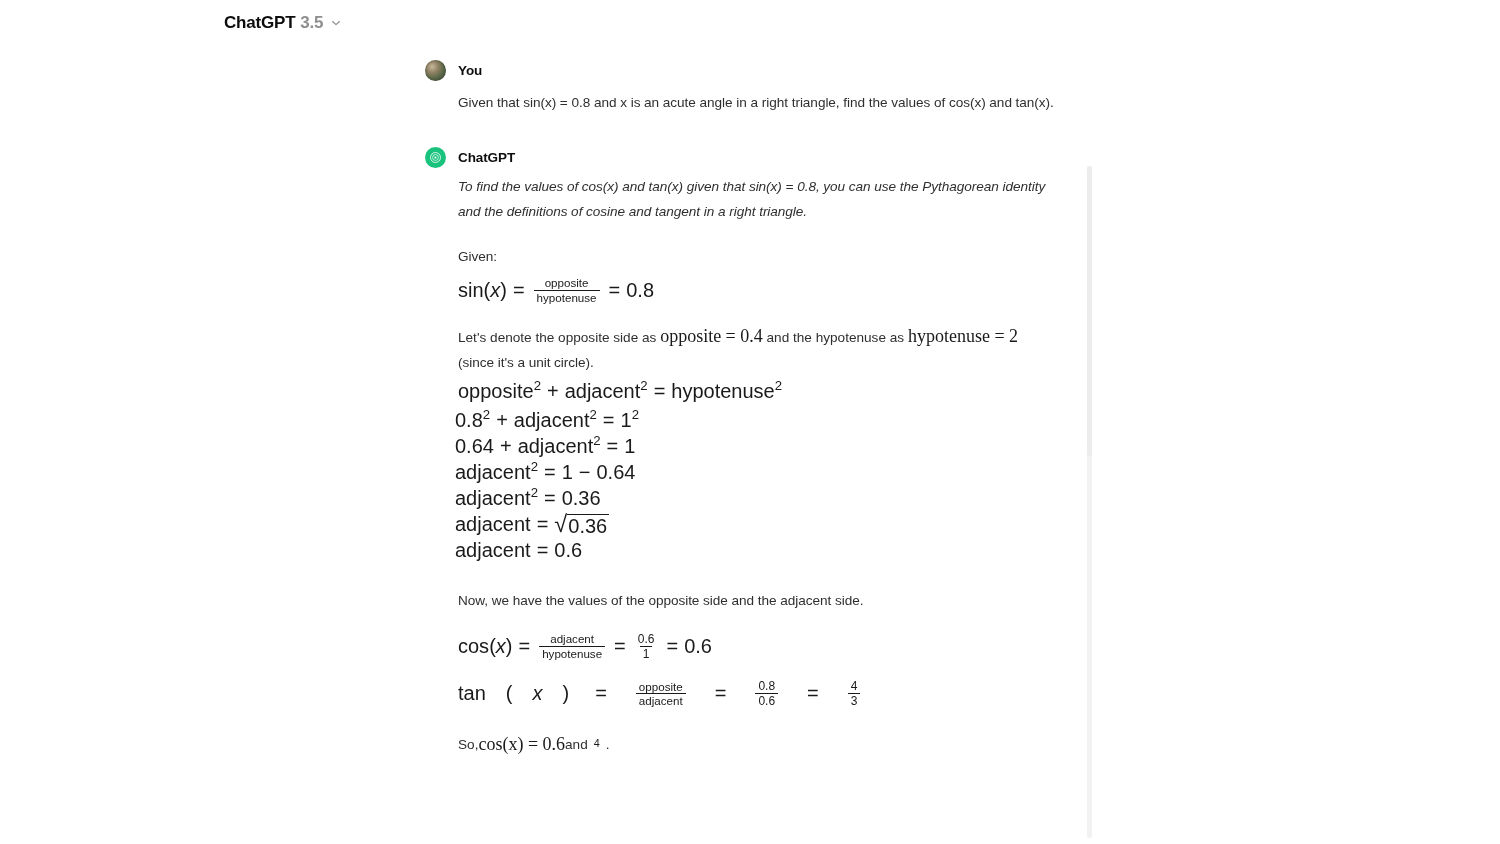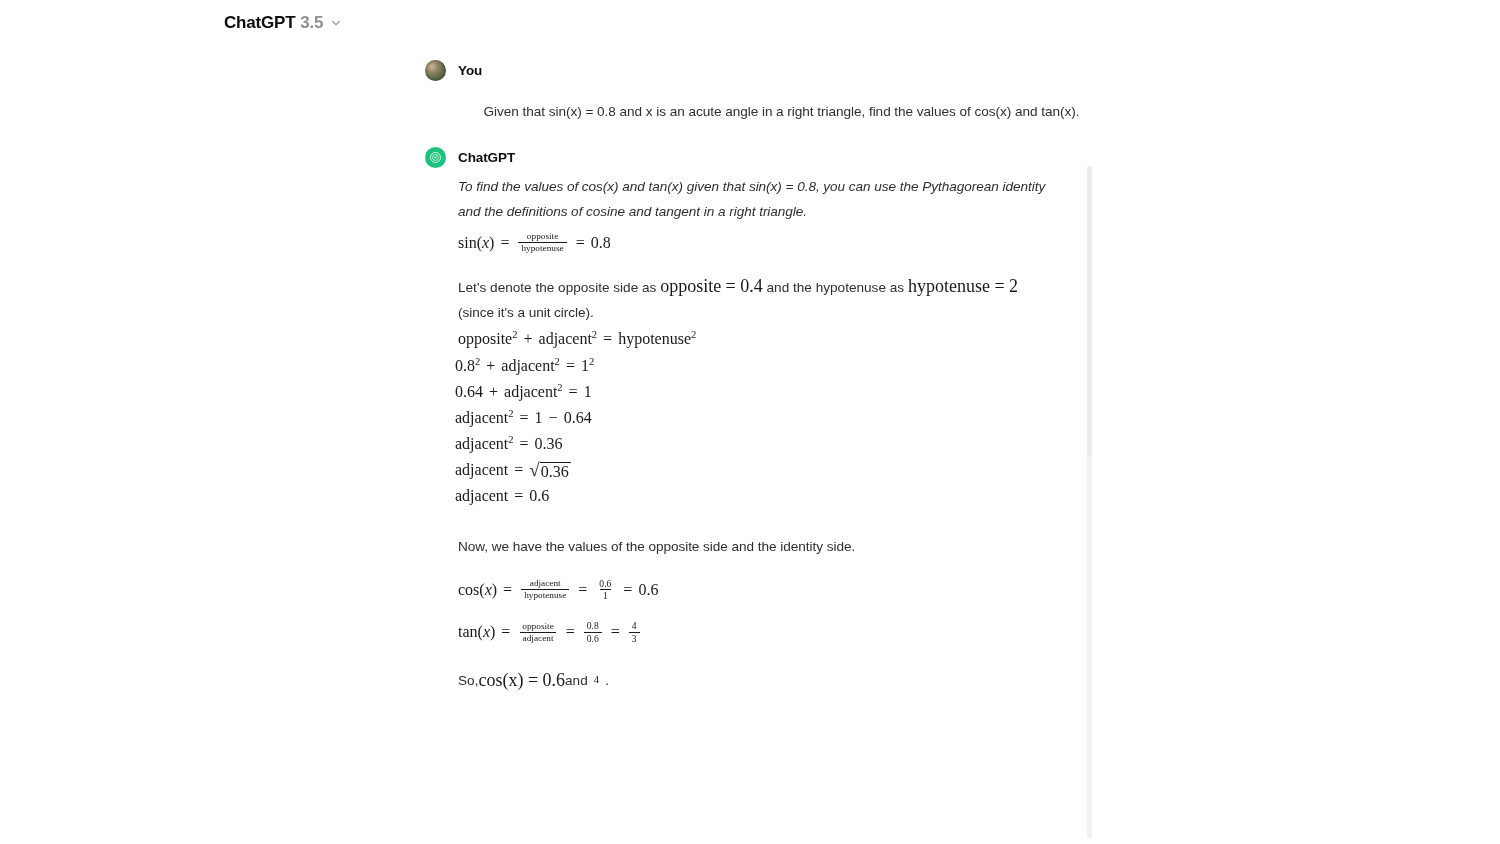--- a/index.html
+++ b/index.html
@@ -43,22 +43,22 @@
   .avatar-gpt { background: #19c37d; display:flex; align-items:center; justify-content:center; }
   .role { font-size: 13.5px; font-weight: bold; color: #0d0d0d; letter-spacing: -0.1px; }
 
   .body-txt {
     font-size: 13.6px; color: #2f2f2f; line-height: 25px; letter-spacing: -0.05px;
   }
   .para { margin: 0; }
 
   
   .math {
-    font-family: Liberation Serif, serif;
-    color: #1a1a1a; font-size: 16px; line-height: 1.05;
+    font-family: Liberation Sans, sans-serif;
+    color: #1a1a1a; font-size: 20px; line-height: 1.05;
     display: inline-flex; align-items: center; white-space: nowrap;
   }
   .math.block { display: flex; }
   .mi { font-style: italic; }
   .mop { margin: 0 6px; }
   .mrm { font-style: normal; }
   .sup { font-size: 0.66em; vertical-align: super; line-height: 0; position: relative; top: -0.42em; }
   .frac {
     display: inline-flex; flex-direction: column; align-items: center;
     vertical-align: middle; margin: 0 3px; line-height: 1.02;
@@ -105,41 +105,42 @@
     </div>
   </div>
 
   <div class="thread">
 
     <div class="msg" style="top:14px;">
       <div class="msg-head">
         <div class="avatar avatar-user"></div>
         <div class="role">You</div>
       </div>
-      <div class="body-txt" style="margin-left:33px; margin-top:19px;text-align:center;">
+      <div class="body-txt" style="margin-left:33px; margin-top:10px;">
         <p class="para">Given that sin(x) = 0.8 and x is an acute angle in a right triangle, find the values of cos(x) and tan(x).</p>
       </div>
     </div>
 
     <div class="msg" style="top:101px;">
       <div class="msg-head">
         <div class="avatar avatar-gpt">
           <svg width="13" height="13" viewBox="0 0 24 24" aria-hidden="true">
             <circle cx="12" cy="12" r="9.2" fill="none" stroke="#ffffff" stroke-width="1.5"></circle>
             <circle cx="12" cy="12" r="5.4" fill="none" stroke="#ffffff" stroke-width="1.3"></circle>
             <circle cx="12" cy="12" r="2" fill="#ffffff"></circle>
           </svg>
         </div>
         <div class="role">ChatGPT</div>
       </div>
 
       <div style="margin-left:33px; margin-top:7px;">
 
         <p class="para body-txt" style="width:588px;font-style:italic;">To find the values of cos(x) and tan(x) given that sin(x) = 0.8, you can use the Pythagorean identity and the definitions of cosine and tangent in a right triangle.</p>
 
+        <p class="para body-txt" style="margin-top:20px;">Given:</p>
 
         <div class="math block" style="margin-top:8px;">
           <span class="mrm">sin</span>
           <span class="mrm">(</span>
             <span class="mi">x</span>
             <span class="mrm">)</span>
           <span class="mop">=</span>
           <span class="frac small">
             <span class="num mrm">opposite</span>
             <span class="den mrm">hypotenuse</span>
@@ -207,42 +208,42 @@
                 <span class="rad-body mrm">0.36</span>
             </span>
           </div>
           <div class="math block" style="height:26px;">
             <span class="mrm">adjacent</span>
             <span class="mop">=</span>
               <span class="mrm">0.6</span>
           </div>
         </div>
 
-        <p class="para body-txt" style="margin-top:24px;">Now, we have the values of the opposite side and the identity side.</p>
+        <p class="para body-txt" style="margin-top:24px;">Now, we have the values of the opposite side and the adjacent side.</p>
 
         <div class="math block" style="margin-top:20px;">
           <span class="mrm">cos</span>
           <span class="mrm">(</span>
             <span class="mi">x</span>
             <span class="mrm">)</span>
           <span class="mop">=</span>
           <span class="frac small">
             <span class="num mrm">adjacent</span>
             <span class="den mrm">hypotenuse</span>
           </span>
           <span class="mop">=</span>
           <span class="frac tiny">
             <span class="num mrm">0.6</span>
             <span class="den mrm">1</span>
           </span>
           <span class="mop">=</span>
           <span class="mrm">0.6</span>
         </div>
 
-        <div class="math block" style="margin-top:20px;">
+        <div class="math block" style="margin-top:20px;gap:20px;">
           <span class="mrm">tan</span>
           <span class="mrm">(</span>
             <span class="mi">x</span>
             <span class="mrm">)</span>
           <span class="mop">=</span>
           <span class="frac small">
             <span class="num mrm">opposite</span>
             <span class="den mrm">adjacent</span>
           </span>
           <span class="mop">=</span>

